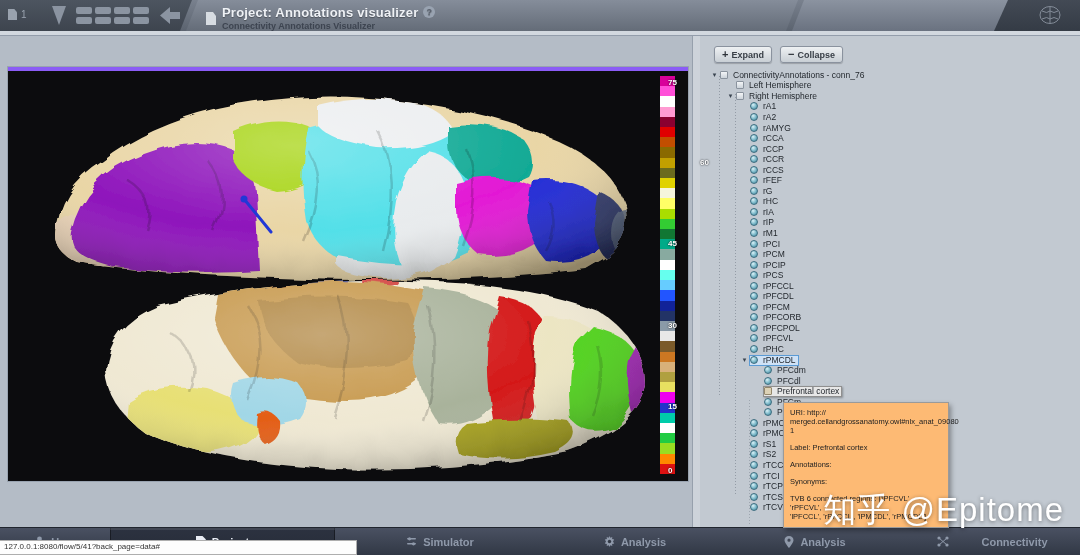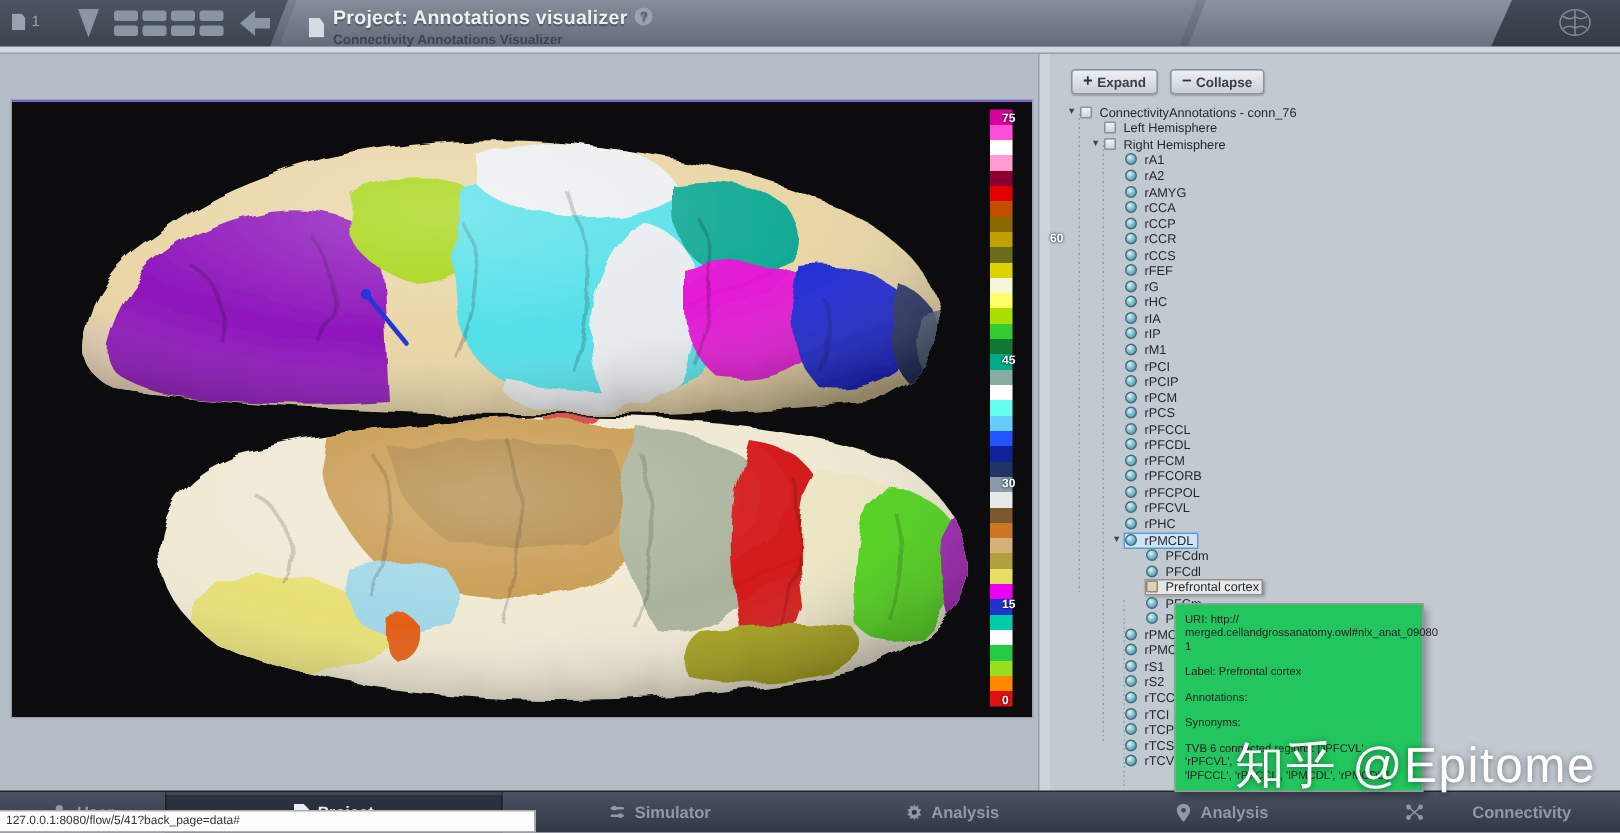--- a/index.html
+++ b/index.html
@@ -40,21 +40,21 @@
   .tb-help{display:inline-block;width:12px;height:12px;border-radius:50%;
           background:#99a3b1;color:#59616d;font-size:9px;font-weight:bold;text-align:center;
           line-height:12px;vertical-align:2px;margin-left:5px;}
   .tb-brain{position:absolute;right:18px;top:5px;opacity:.75;}
 
   .substrip{position:absolute;left:0;top:31px;right:0;height:4px;background:#d2d8df;
           border-bottom:1px solid #939dab;z-index:9;}
 
   
   .canvas{position:absolute;left:8px;top:67px;width:680px;height:410px;background:#0c0c0e;
-          border-top:1px solid #8b5cf6;box-shadow:0 0 0 1px #99a3b0;}
+          border-top:4px solid #8b5cf6;box-shadow:0 0 0 1px #99a3b0;}
   .canvas svg{position:absolute;left:0;top:0;}
   .colorbar{position:absolute;left:652px;top:5px;width:15px;height:398px;z-index:3;}
   .cb-tick{position:absolute;left:8px;transform:translateY(-50%);color:#fff;
           font-size:8px;font-weight:bold;text-shadow:0 0 2px #000;}
 
   .splitter{position:absolute;left:692px;top:36px;width:7px;bottom:27px;
           background:#cdd3da;border-left:1px solid #96a0ac;border-right:1px solid #96a0ac;}
 
   
   .rightpanel{position:absolute;left:700px;top:36px;right:0;bottom:27px;background:#c2c9d1;}
@@ -83,21 +83,21 @@
         background:radial-gradient(circle at 35% 30%,#d9f1f7,#79b7c8 55%,#3f7c92);}
   .trow .ticon.doc,.trow .ticon.folder{border-radius:1px;border:1px solid #8a939e;
         background:linear-gradient(#f3f5f7,#ccd3da);}
   .trow .ticon.annotation{border-radius:1px;border:1px solid #94886c;background:#ddd2b6;}
   .trow .node{display:flex;align-items:flex-start;border:1px solid transparent;}
   .trow .tlabel{font-size:8.5px;color:#23282e;white-space:nowrap;padding:0 2px;line-height:9px;}
   .trow.sel .node{background:#cfe2f6;border-color:#5b9bd5;}
   .trow.hl  .node{background:#e7e7e7;border-color:#8f8f8f;box-shadow:1px 1px 2px rgba(0,0,0,.3);}
 
   
-  .tooltip{position:absolute;left:783px;top:402px;width:152px;background:#22c55e;
+  .tooltip{position:absolute;left:783px;top:402px;width:152px;background:#fdba74;
           border:1px solid #9a9a9a;box-shadow:2px 3px 5px rgba(0,0,0,.35);
           font-size:7.5px;line-height:9px;color:#222;padding:5px 6px 6px;z-index:20;}
   .tooltip .gap{height:8px;}
 
   
   .bottombar{position:absolute;left:0;right:0;bottom:0;height:27px;display:flex;
           background:linear-gradient(#4a5162,#313845);border-top:1px solid #20252e;z-index:15;}
   .tab{display:flex;align-items:center;justify-content:center;gap:6px;
           color:#8f99aa;font-size:11px;font-weight:bold;cursor:pointer;}
   .tab svg{flex:none;}
@@ -387,28 +387,28 @@
           <span class="arrow"></span>
           <span class="node">
             <span class="ticon region"></span>
             <span class="tlabel">rPCI</span>
           </span>
         </div>
         <div class="trow lvl2">
           <span class="arrow"></span>
           <span class="node">
             <span class="ticon region"></span>
+            <span class="tlabel">rPCM</span>
+          </span>
+        </div>
+        <div class="trow lvl2">
+          <span class="arrow"></span>
+          <span class="node">
+            <span class="ticon region"></span>
             <span class="tlabel">rPCIP</span>
-          </span>
-        </div>
-        <div class="trow lvl2">
-          <span class="arrow"></span>
-          <span class="node">
-            <span class="ticon region"></span>
-            <span class="tlabel">rPCM</span>
           </span>
         </div>
         <div class="trow lvl2">
           <span class="arrow"></span>
           <span class="node">
             <span class="ticon region"></span>
             <span class="tlabel">rPCS</span>
           </span>
         </div>
         <div class="trow lvl2">

